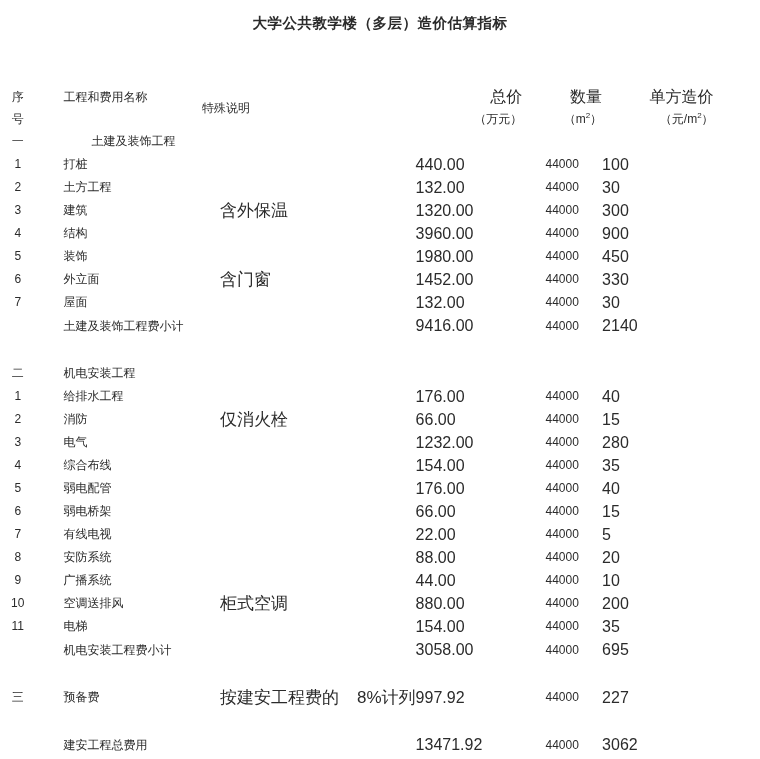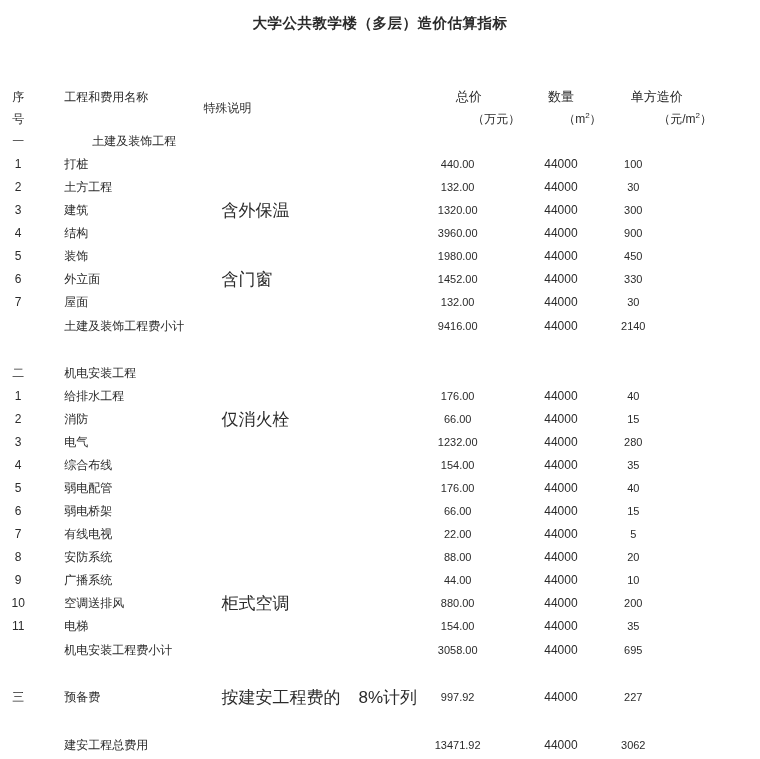--- a/index.html
+++ b/index.html
@@ -77,22 +77,22 @@
     padding-left: 28px !important;
     font-size: 12px;
     margin-top: 14px;
   }
   .hdr-note {
     text-align: left;
     font-size: 12px;
     padding-right: 22px !important;
   }
   .hdr-num {
-    text-align: center;
-    font-size: 13px;
+    text-align: right;
+    font-size: 16px;
   }
   .hdr-unit-txt {
     text-align: right;
     font-size: 12px;
   }
   sup.sq {
     font-size: 8px;
     vertical-align: super;
     line-height: 0;
   }
@@ -116,32 +116,32 @@
   .cell-name.section-indent {
     padding-left: 56px !important;
   }
   .cell-note {
     padding-left: 18px !important;
     font-size: 17px;
     white-space: nowrap;
   }
   .cell-note .gap { display: inline-block; width: 18px; }
   .cell-total {
-    text-align: center;
+    text-align: left;
     padding-right: 22px !important;
-    font-size: 11px;
+    font-size: 16px;
   }
   .cell-qty {
     text-align: center;
     font-size: 12px;
   }
   .cell-unit {
-    text-align: center;
+    text-align: left;
     padding-right: 47px !important;
-    font-size: 11px;
+    font-size: 16px;
   }
 
   .spacer td { height: 24px; line-height: 24px; }
 </style>
 </head>
 <body>
 
 <div class="page">
 
   <div class="doc-title">大学公共教学楼（多层）造价估算指标</div>

